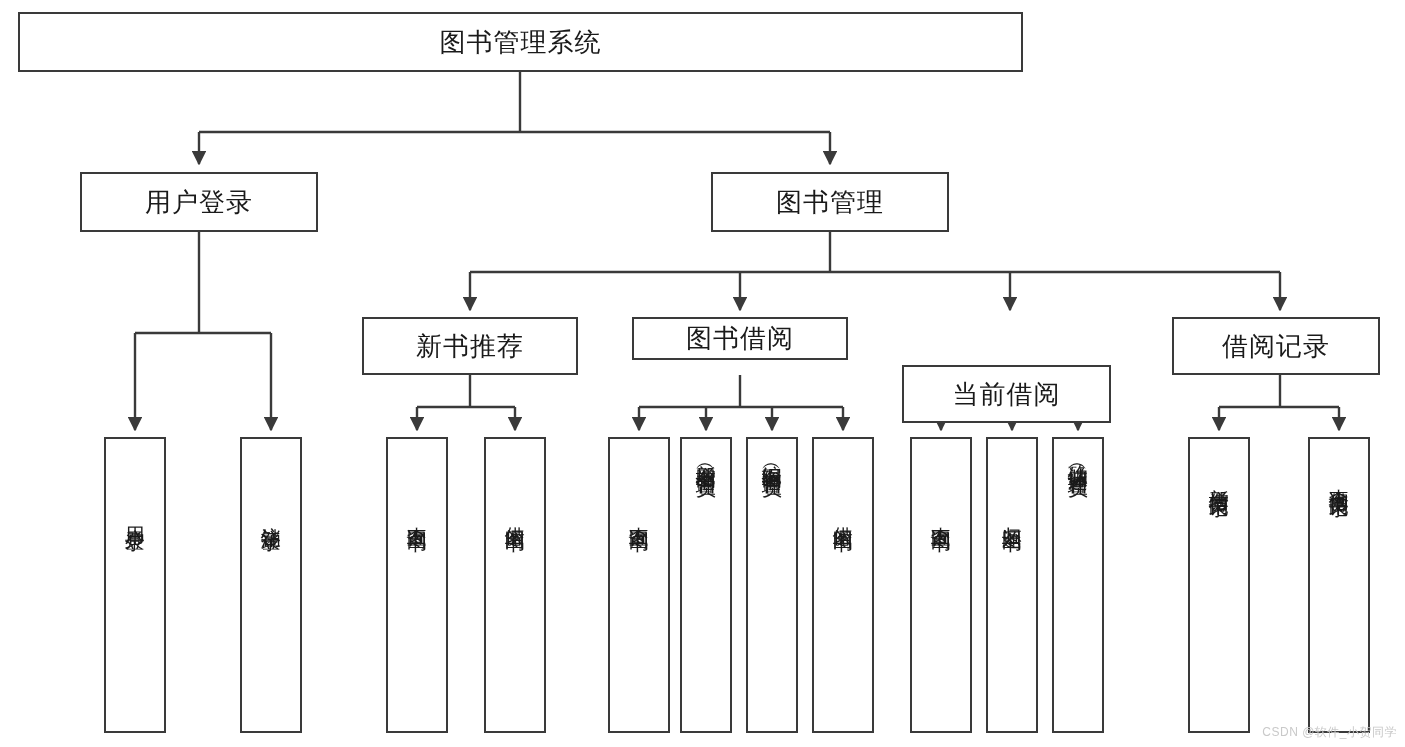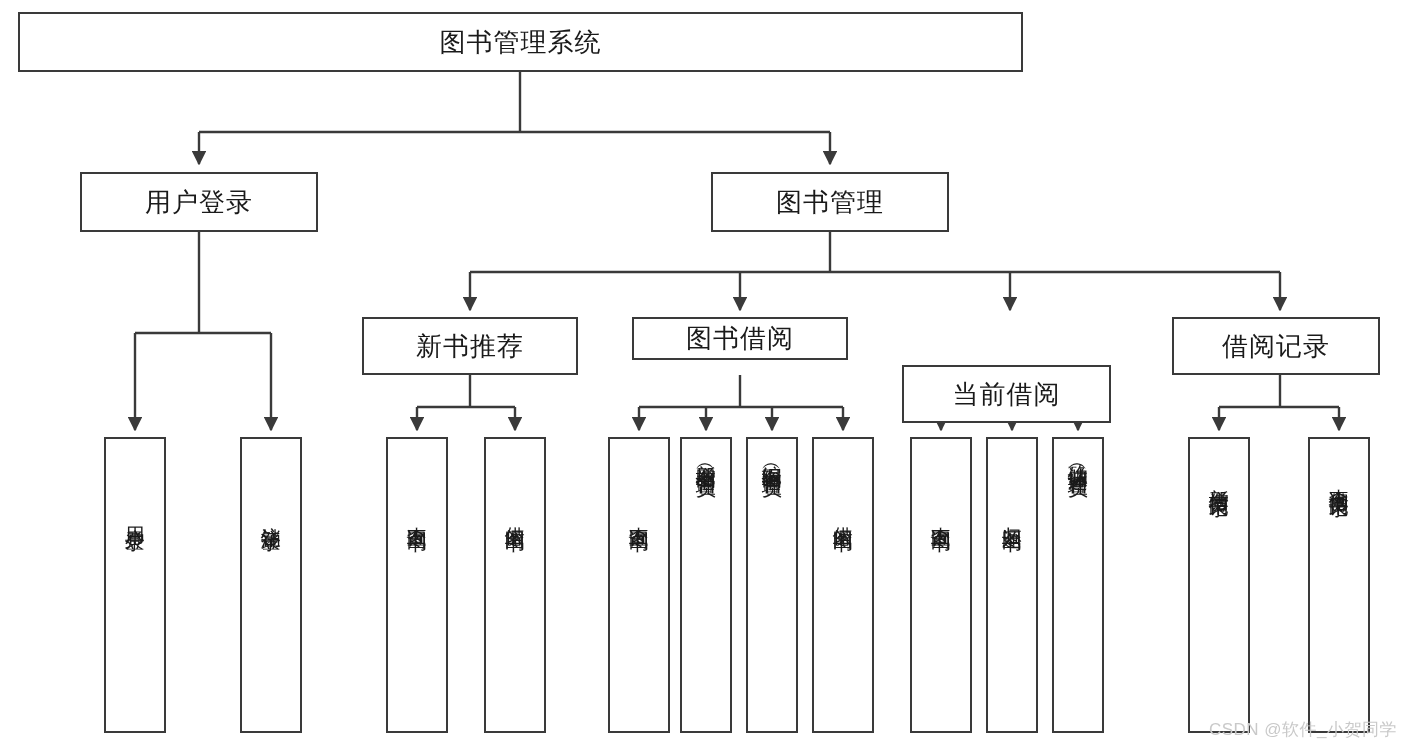--- a/index.html
+++ b/index.html
@@ -56,21 +56,21 @@
     white-space: nowrap;
   }
   .node.v.mid .vlabel   { margin-top: 72px; }
   .node.v.high .vlabel  { margin-top: 10px; }
   .node.v.mid3 .vlabel  { margin-top: 34px; }
 
   #watermark {
     position: absolute;
     right: 8px;
     bottom: 6px;
-    font-size: 17px;
+    font-size: 12px;
     color: #c9c9c9;
     letter-spacing: 0.5px;
     z-index: 5;
     white-space: nowrap;
     margin-left: 40px;
   }
 </style>
 </head>
 <body>
 

